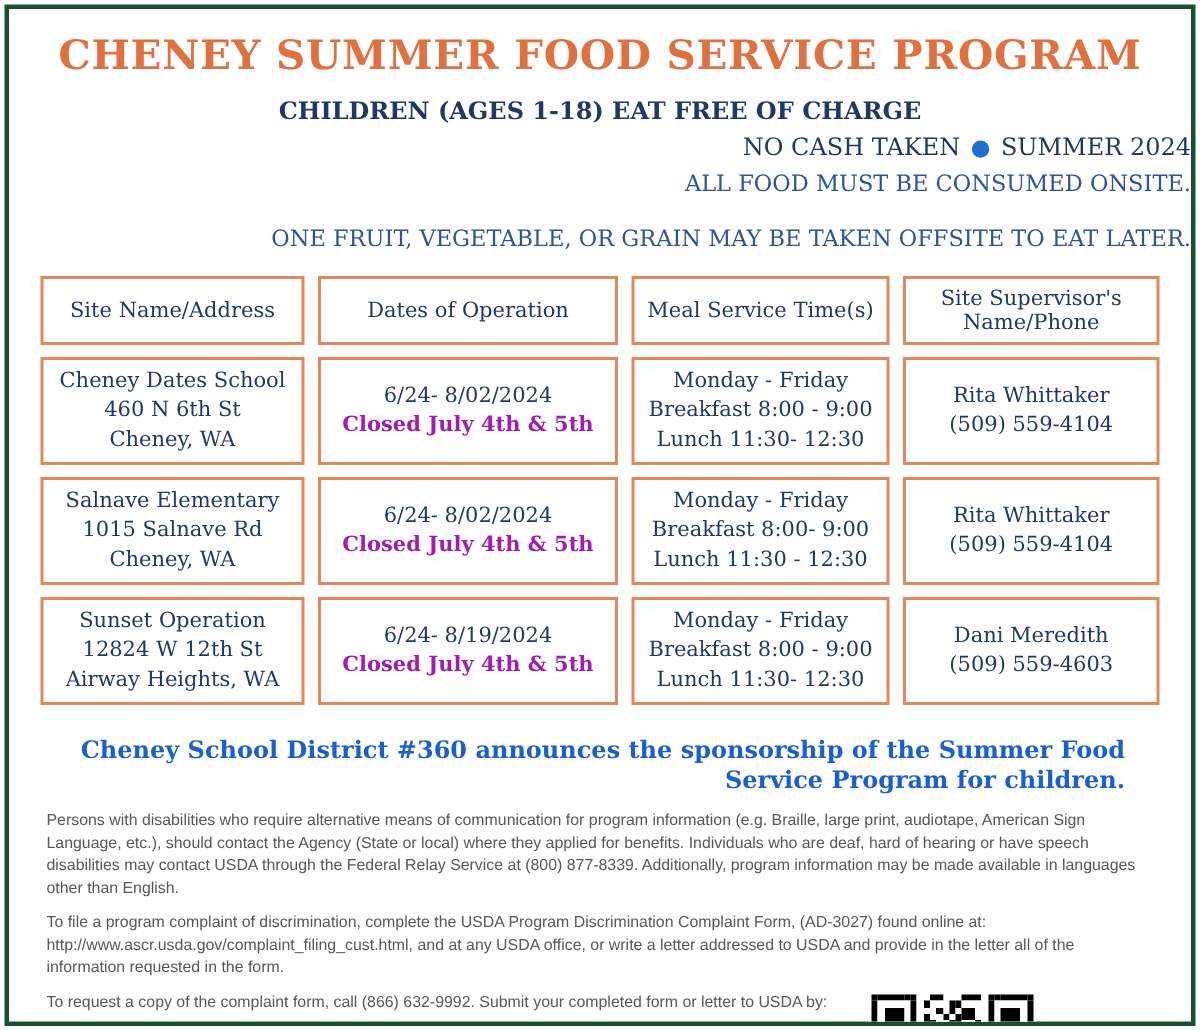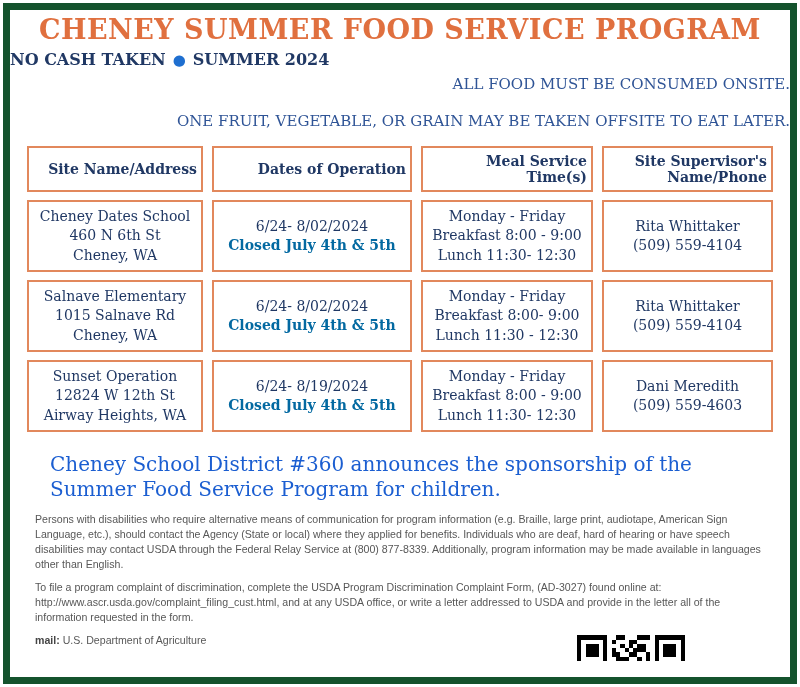--- a/index.html
+++ b/index.html
@@ -1,49 +1,50 @@
 <!DOCTYPE html>
 <html><head>
 <meta charset="utf-8">
 <style>
   *{box-sizing:border-box}
   html,body{margin:0;padding:0;width:800px;height:687px;background:#ffffff}
-  .page{width:794px;height:681px;margin:3px;border:7px solid #14532d;background:#fff;
-        padding-top:0;font-family:"DejaVu Serif",serif;color:#203864;overflow:hidden}
+  .page{width:794px;height:681px;margin:3px;border:3px solid #14532d;background:#fff;
+        padding-top:12px;font-family:"DejaVu Serif",serif;color:#203864;overflow:hidden}
   .title{margin:4px 8px 0;text-align:center;font-size:27px;font-weight:bold;color:#e0703f;letter-spacing:.5px}
   .sub{text-align:center;font-weight:bold;color:#203864;font-size:16px;margin-top:11px}
-  .sub2{text-align:left;font-weight:bold;color:#203864;font-size:16px;margin-top:5px}
+  .sub2{text-align:right;font-weight:normal;color:#203864;font-size:16px;margin-top:5px}
   .dot{color:#1f6fd0;font-size:15px;margin:0 7px}
   .notice{text-align:right;color:#2f5496;font-size:15px;margin-top:6px}
   .notice + .notice{margin-top:19px}
   .schedule{margin:8px auto 0;border-collapse:separate;border-spacing:9px 8px}
-  .schedule th{border:2px solid #e2885c;padding:5px 4px;font-weight:bold;font-size:14px;color:#203864;text-align:right}
+  .schedule th{border:2px solid #e2885c;padding:5px 4px;font-weight:normal;font-size:14px;color:#203864;text-align:center}
   .schedule td{border:2px solid #e2885c;padding:5px 4px;font-size:14px;color:#203864;text-align:center;line-height:1.38;vertical-align:middle}
   .c-site{width:176px}.c-dates{width:200px}.c-meals{width:172px}.c-super{width:171px}
-  .closed{color:#0369a1;font-weight:bold}
-  .announce{margin:12px auto 0;max-width:700px;text-align:left;color:#1b5ed1;font-weight:normal;font-size:20px;line-height:1.28}
+  .closed{color:#a21caf;font-weight:bold}
+  .announce{margin:12px auto 0;max-width:700px;text-align:right;color:#1b5ed1;font-weight:bold;font-size:16px;line-height:1.28}
   .legal{font-family:"Liberation Sans","DejaVu Sans",sans-serif;color:#575757;font-size:10.6px;line-height:1.42;padding:9px 25px 0;text-align:left}
   .legal p{margin:0 0 8px}
   .bottom{display:flex;align-items:flex-start}
   .contact{flex:1 1 auto}
   .contact p{margin:0 0 6px}
   .cline{margin:0 0 1px;line-height:1.38}
   .cline b{font-weight:bold;color:#454545}
   .qr{flex:0 0 auto;width:112px;height:112px;margin:0 78px 0 10px;display:grid;
       grid-template-columns:repeat(25,1fr);grid-template-rows:repeat(25,1fr);background:#fff;padding:2px}
   .qr i{display:block;background:#000}
   .qr i.w{background:#fff}
 </style>
 </head>
 <body>
 
 <div class="page">
 
   <h1 class="title">CHENEY SUMMER FOOD SERVICE PROGRAM</h1>
 
+  <div class="sub">CHILDREN (AGES 1-18) EAT FREE OF CHARGE</div>
 
   <div class="sub2">
     <span>NO CASH TAKEN</span><span class="dot">●</span><span>SUMMER 2024</span>
   </div>
 
   <div class="notice">ALL FOOD MUST BE CONSUMED ONSITE.</div>
   <div class="notice">ONE FRUIT, VEGETABLE, OR GRAIN MAY BE TAKEN OFFSITE TO EAT LATER.</div>
 
   <table class="schedule">
     <thead>
@@ -119,20 +120,21 @@
   </table>
 
   <div class="announce">Cheney School District #360 announces the sponsorship of the Summer Food Service Program for children.</div>
 
   <div class="legal">
     <p>Persons with disabilities who require alternative means of communication for program information (e.g. Braille, large print, audiotape, American Sign Language, etc.), should contact the Agency (State or local) where they applied for benefits. Individuals who are deaf, hard of hearing or have speech disabilities may contact USDA through the Federal Relay Service at (800) 877-8339. Additionally, program information may be made available in languages other than English.</p>
     <p>To file a program complaint of discrimination, complete the USDA Program Discrimination Complaint Form, (AD-3027) found online at: http://www.ascr.usda.gov/complaint_filing_cust.html, and at any USDA office, or write a letter addressed to USDA and provide in the letter all of the information requested in the form.</p>
 
     <div class="bottom">
       <div class="contact">
+        <p>To request a copy of the complaint form, call (866) 632-9992. Submit your completed form or letter to USDA by:</p>
         <div class="cline">
           <b>mail:</b><span> U.S. Department of Agriculture</span>
         </div>
 
       </div>
       <div class="qr">
           <i></i>
           <i></i>
           <i></i>
           <i></i>

